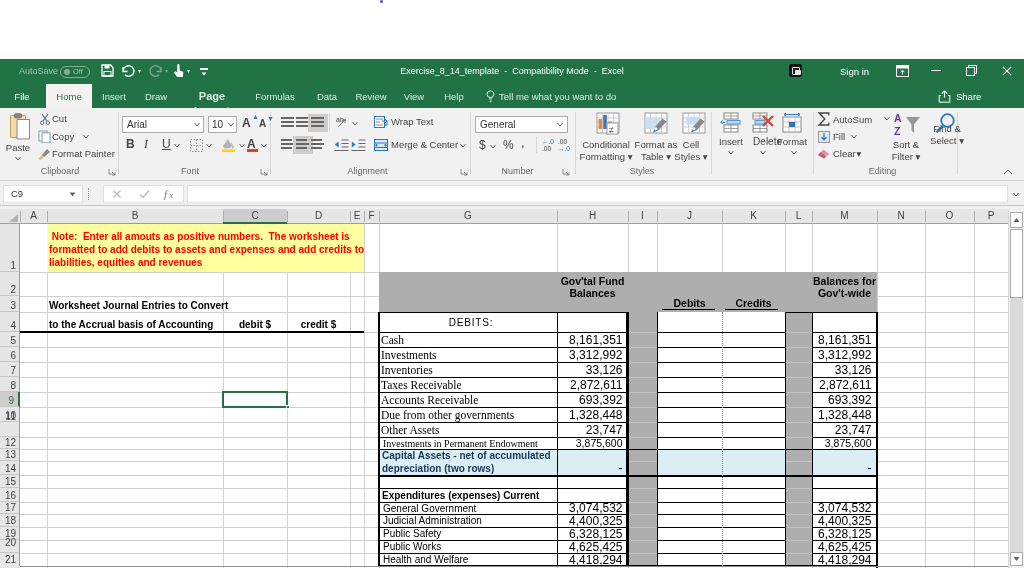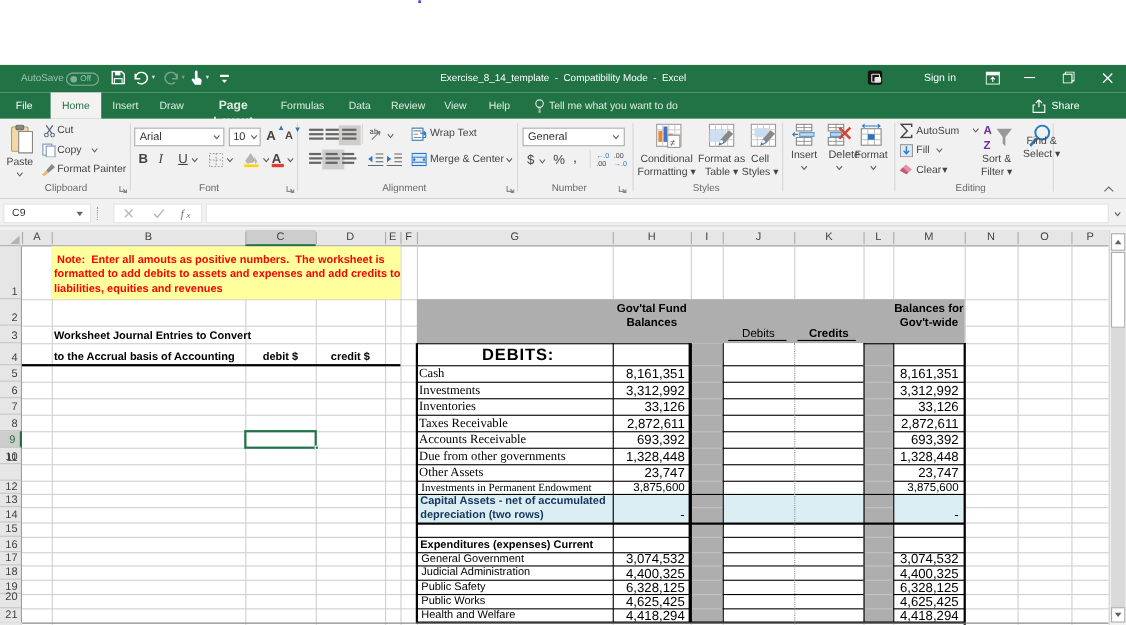--- a/index.html
+++ b/index.html
@@ -476,21 +476,21 @@
 <div style="position:absolute;left:20px;top:566px;width:988px;height:1px;background:#d0d0d0"></div>
 <div style="position:absolute;left:47px;top:224px;width:317px;height:48px;background:#ffff9e;color:#fe0000;font-weight:bold;font-size:10px;line-height:13.4px;padding:5.5px 0 0 2px;white-space:nowrap">&nbsp;Note:&nbsp; Enter all amouts as positive numbers.&nbsp; The worksheet is<br>formatted to add debits to assets and expenses and add credits to<br>liabilities, equities and revenues</div>
 <div style="position:absolute;left:49px;top:296px;width:260px;height:15px;font-weight:bold;font-size:10px;display:flex;align-items:flex-end;white-space:nowrap">Worksheet Journal Entries to Convert</div>
 <div style="position:absolute;left:49px;top:312px;width:220px;height:18px;font-weight:bold;font-size:10px;display:flex;align-items:flex-end;white-space:nowrap">to the Accrual basis of Accounting</div>
 <div style="position:absolute;left:223px;top:312px;width:64px;height:18px;font-weight:bold;font-size:10px;display:flex;align-items:flex-end;justify-content:center">debit $</div>
 <div style="position:absolute;left:287px;top:312px;width:63px;height:18px;font-weight:bold;font-size:10px;display:flex;align-items:flex-end;justify-content:center">credit $</div>
 <div style="position:absolute;left:20px;top:330.5px;width:344px;height:2px;background:#000"></div>
 <div style="position:absolute;left:379px;top:272px;width:498px;height:40px;background:#aeaeae"></div>
 <div style="position:absolute;left:552px;top:272px;width:81px;height:28px;color:#000;font-weight:bold;font-size:10.5px;line-height:12px;text-align:center;padding-top:3px;white-space:nowrap">Gov'tal Fund<br>Balances</div>
 <div style="position:absolute;left:805px;top:272px;width:79px;height:28px;color:#000;font-weight:bold;font-size:10.5px;line-height:12px;text-align:center;padding-top:3px;white-space:nowrap">Balances for<br>Gov't-wide</div>
-<div style="position:absolute;left:657px;top:297px;width:65px;height:13px;color:#000;font-weight:normal;font-size:10.5px;text-align:center">Debits</div>
+<div style="position:absolute;left:657px;top:297px;width:65px;height:13px;color:#000;font-weight:bold;font-size:10.5px;text-align:center">Debits</div>
 <div style="position:absolute;left:722px;top:297px;width:63px;height:13px;color:#000;font-weight:bold;font-size:10.5px;text-align:center">Credits</div>
 <div style="position:absolute;left:662px;top:308.5px;width:53px;height:1px;background:#000"></div>
 <div style="position:absolute;left:725px;top:308.5px;width:53px;height:1px;background:#000"></div>
 <div style="position:absolute;left:379px;top:312px;width:498px;height:254px;background:#fff"></div>
 <div style="position:absolute;left:379px;top:449px;width:498px;height:26px;background:#daeef3"></div>
 <div style="position:absolute;left:628px;top:312px;width:29px;height:254px;background:#aeaeae"></div>
 <div style="position:absolute;left:785px;top:312px;width:27px;height:254px;background:#aeaeae"></div>
 <div style="position:absolute;left:628px;top:332px;width:29px;height:1px;background:#c4c4c4"></div>
 <div style="position:absolute;left:785px;top:332px;width:27px;height:1px;background:#c4c4c4"></div>
 <div style="position:absolute;left:628px;top:347px;width:29px;height:1px;background:#c4c4c4"></div>
@@ -573,21 +573,21 @@
 <div style="position:absolute;left:378px;top:312px;width:2px;height:255px;background:#000"></div>
 <div style="position:absolute;left:557px;top:312px;width:1px;height:254px;background:#000"></div>
 <div style="position:absolute;left:626px;top:312px;width:2.5px;height:254px;background:#000"></div>
 <div style="position:absolute;left:657px;top:312px;width:1px;height:254px;background:#000"></div>
 <div style="position:absolute;left:785px;top:312px;width:1px;height:254px;background:#000"></div>
 <div style="position:absolute;left:812px;top:312px;width:1px;height:254px;background:#000"></div>
 <div style="position:absolute;left:875.5px;top:312px;width:2.5px;height:256px;background:#000"></div>
 <div style="position:absolute;left:722px;top:312px;width:1px;height:254px;border-left:1px dotted #909090"></div>
 <div style="position:absolute;left:379px;top:311.5px;width:249px;height:1.5px;background:#000"></div>
 <div style="position:absolute;left:785px;top:311.5px;width:92.5px;height:1.5px;background:#000"></div>
-<div style="position:absolute;left:382px;top:312px;width:178px;height:20px;font-weight:bold;font-size:15px;display:flex;align-items:center;justify-content:center;letter-spacing:0.8px">DEBITS:</div>
+<div style="position:absolute;left:382px;top:312px;width:178px;height:20px;font-weight:normal;font-size:10px;display:flex;align-items:center;justify-content:center;letter-spacing:0.8px">DEBITS:</div>
 <div style="left:381px;top:332px;width:175px;height:15px;position:absolute;display:flex;align-items:center;color:#000;font:400 11.5px 'Liberation Serif',serif;white-space:nowrap;overflow:hidden">Cash</div>
 <div style="position:absolute;left:557px;top:332px;width:65.5px;height:15px;font-size:12px;display:flex;align-items:center;justify-content:flex-end">8,161,351</div>
 <div style="position:absolute;left:812px;top:332px;width:59.5px;height:15px;font-size:12px;display:flex;align-items:center;justify-content:flex-end">8,161,351</div>
 <div style="left:381px;top:347px;width:175px;height:15px;position:absolute;display:flex;align-items:center;color:#000;font:400 11.5px 'Liberation Serif',serif;white-space:nowrap;overflow:hidden">Investments</div>
 <div style="position:absolute;left:557px;top:347px;width:65.5px;height:15px;font-size:12px;display:flex;align-items:center;justify-content:flex-end">3,312,992</div>
 <div style="position:absolute;left:812px;top:347px;width:59.5px;height:15px;font-size:12px;display:flex;align-items:center;justify-content:flex-end">3,312,992</div>
 <div style="left:381px;top:362px;width:175px;height:15px;position:absolute;display:flex;align-items:center;color:#000;font:400 11.5px 'Liberation Serif',serif;white-space:nowrap;overflow:hidden">Inventories</div>
 <div style="position:absolute;left:557px;top:362px;width:65.5px;height:15px;font-size:12px;display:flex;align-items:center;justify-content:flex-end">33,126</div>
 <div style="position:absolute;left:812px;top:362px;width:59.5px;height:15px;font-size:12px;display:flex;align-items:center;justify-content:flex-end">33,126</div>
 <div style="left:381px;top:377px;width:180px;height:15px;position:absolute;display:flex;align-items:center;color:#000;font:400 11.5px 'Liberation Serif',serif;white-space:nowrap;overflow:hidden">Taxes Receivable</div>

